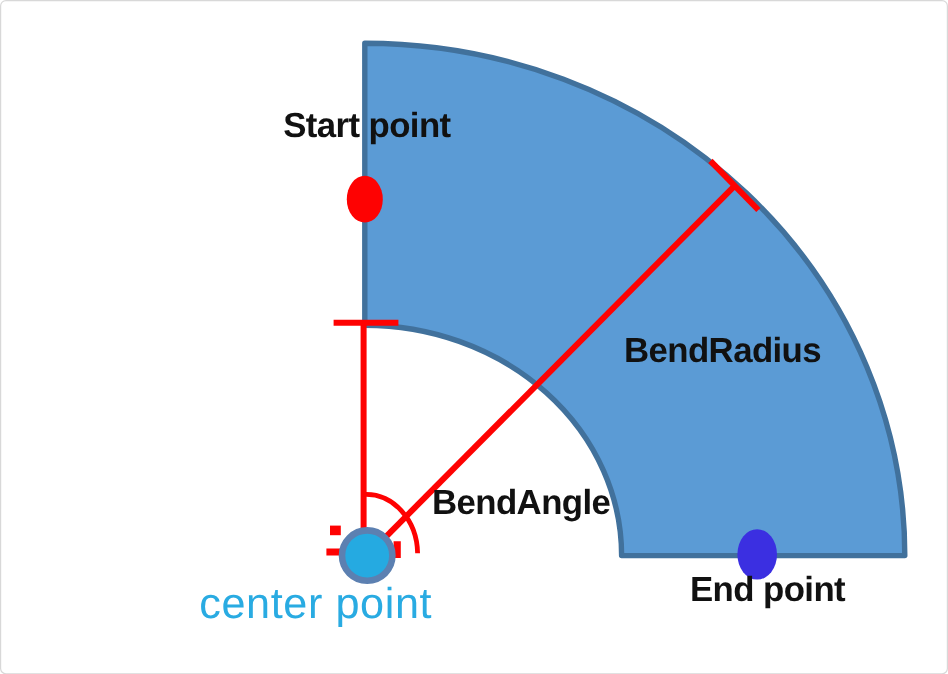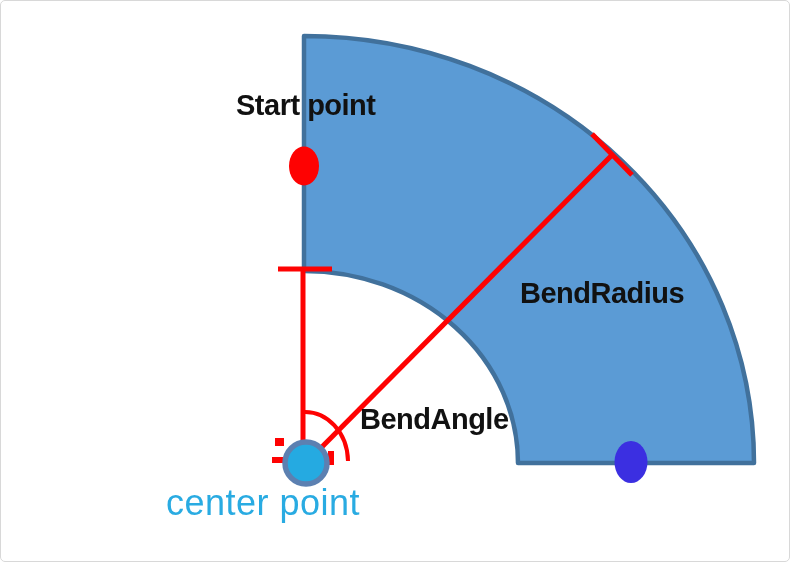--- a/index.html
+++ b/index.html
@@ -111,15 +111,16 @@
     <line class="red-dash" x1="330" y1="450" x2="330" y2="464"></line>
 
     <circle class="center-marker" cx="305" cy="462" r="21"></circle>
     <ellipse class="start-marker" cx="303" cy="165" rx="15" ry="19.5"></ellipse>
     <ellipse class="end-marker" cx="630" cy="461" rx="16.5" ry="21"></ellipse>
   </svg>
 
   <div class="label label-start">Start point</div>
   <div class="label label-bendrad">BendRadius</div>
   <div class="label label-bendang">BendAngle</div>
+  <div class="label label-end">End point</div>
   <div class="label-center">center point</div>
 
 </div>
 
 </body></html>

